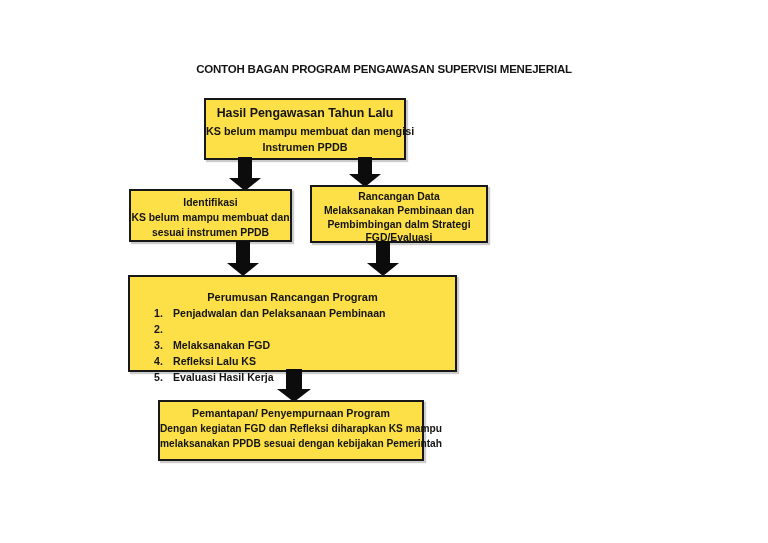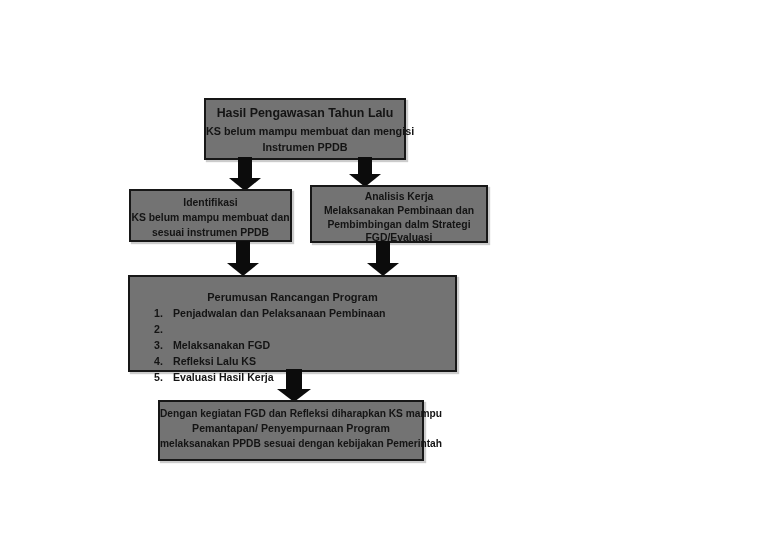--- a/index.html
+++ b/index.html
@@ -23,21 +23,21 @@
     width: 768px;
     text-align: center;
     font-size: 11.5px;
     font-weight: bold;
     letter-spacing: -0.2px;
     white-space: nowrap;
   }
   .fc-box {
     position: absolute;
     box-sizing: border-box;
-    background: #737373;
+    background: #fde047;
     border: 2px solid #171717;
     box-shadow: 2px 2px 1px rgba(110,110,110,0.35);
     text-align: center;
     font-weight: bold;
   }
   .fc-box .line { white-space: nowrap; }
 
   .box-hasil {
     left: 204px; top: 98px; width: 202px; height: 62px;
     padding-top: 4px;
@@ -115,20 +115,21 @@
     border-left-width: 17px;
     border-right-width: 17px;
     border-top-width: 13px;
   }
 </style>
 </head>
 <body>
 
 <div class="page">
 
+  <div class="diagram-title">CONTOH BAGAN PROGRAM PENGAWASAN SUPERVISI MENEJERIAL</div>
 
   <div class="fc-box box-hasil">
     <div class="line heading">Hasil Pengawasan Tahun Lalu</div>
     <div class="line">KS belum mampu membuat dan mengisi</div>
     <div class="line">Instrumen PPDB</div>
   </div>
 
   <div class="down-arrow arrow-a">
     <div class="stem"></div>
     <div class="head"></div>
@@ -138,21 +139,21 @@
     <div class="head"></div>
   </div>
 
   <div class="fc-box box-identifikasi">
     <div class="line heading">Identifikasi</div>
     <div class="line">KS belum mampu membuat dan</div>
     <div class="line">sesuai instrumen PPDB</div>
   </div>
 
   <div class="fc-box box-analisis">
-    <div class="line heading">Analisis Kerja</div>
+    <div class="line heading">Rancangan Data</div>
     <div class="line">Melaksanakan Pembinaan dan</div>
     <div class="line">Pembimbingan dalm Strategi</div>
     <div class="line">FGD/Evaluasi</div>
   </div>
 
   <div class="down-arrow arrow-c">
     <div class="stem"></div>
     <div class="head"></div>
   </div>
   <div class="down-arrow arrow-d">
@@ -184,18 +185,18 @@
       </div>
     </div>
   </div>
 
   <div class="down-arrow arrow-e">
     <div class="stem"></div>
     <div class="head"></div>
   </div>
 
   <div class="fc-box box-pemantapan">
+    <div class="line heading">Pemantapan/ Penyempurnaan Program</div>
     <div class="line">Dengan kegiatan FGD dan Refleksi diharapkan KS mampu</div>
-    <div class="line heading">Pemantapan/ Penyempurnaan Program</div>
     <div class="line">melaksanakan PPDB sesuai dengan kebijakan Pemerintah</div>
   </div>
 
 </div>
 
 </body></html>

